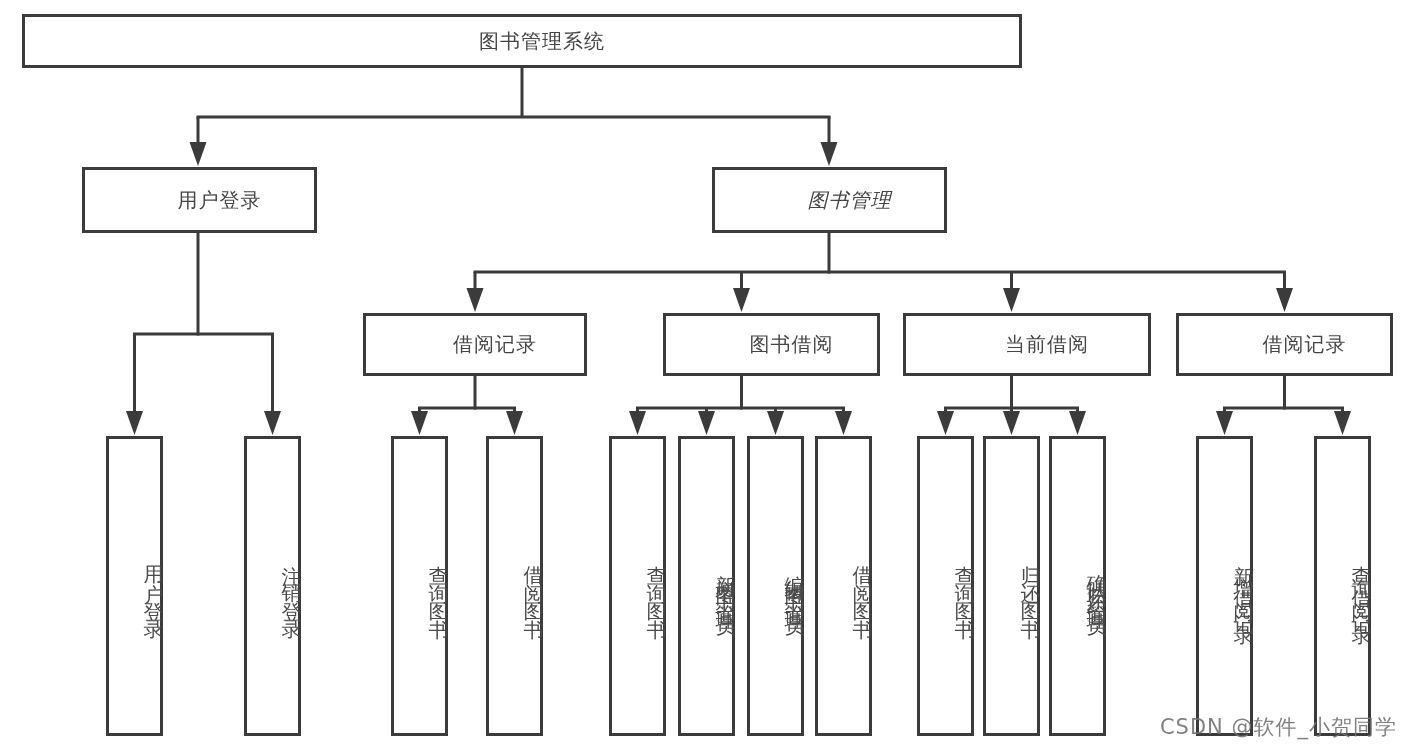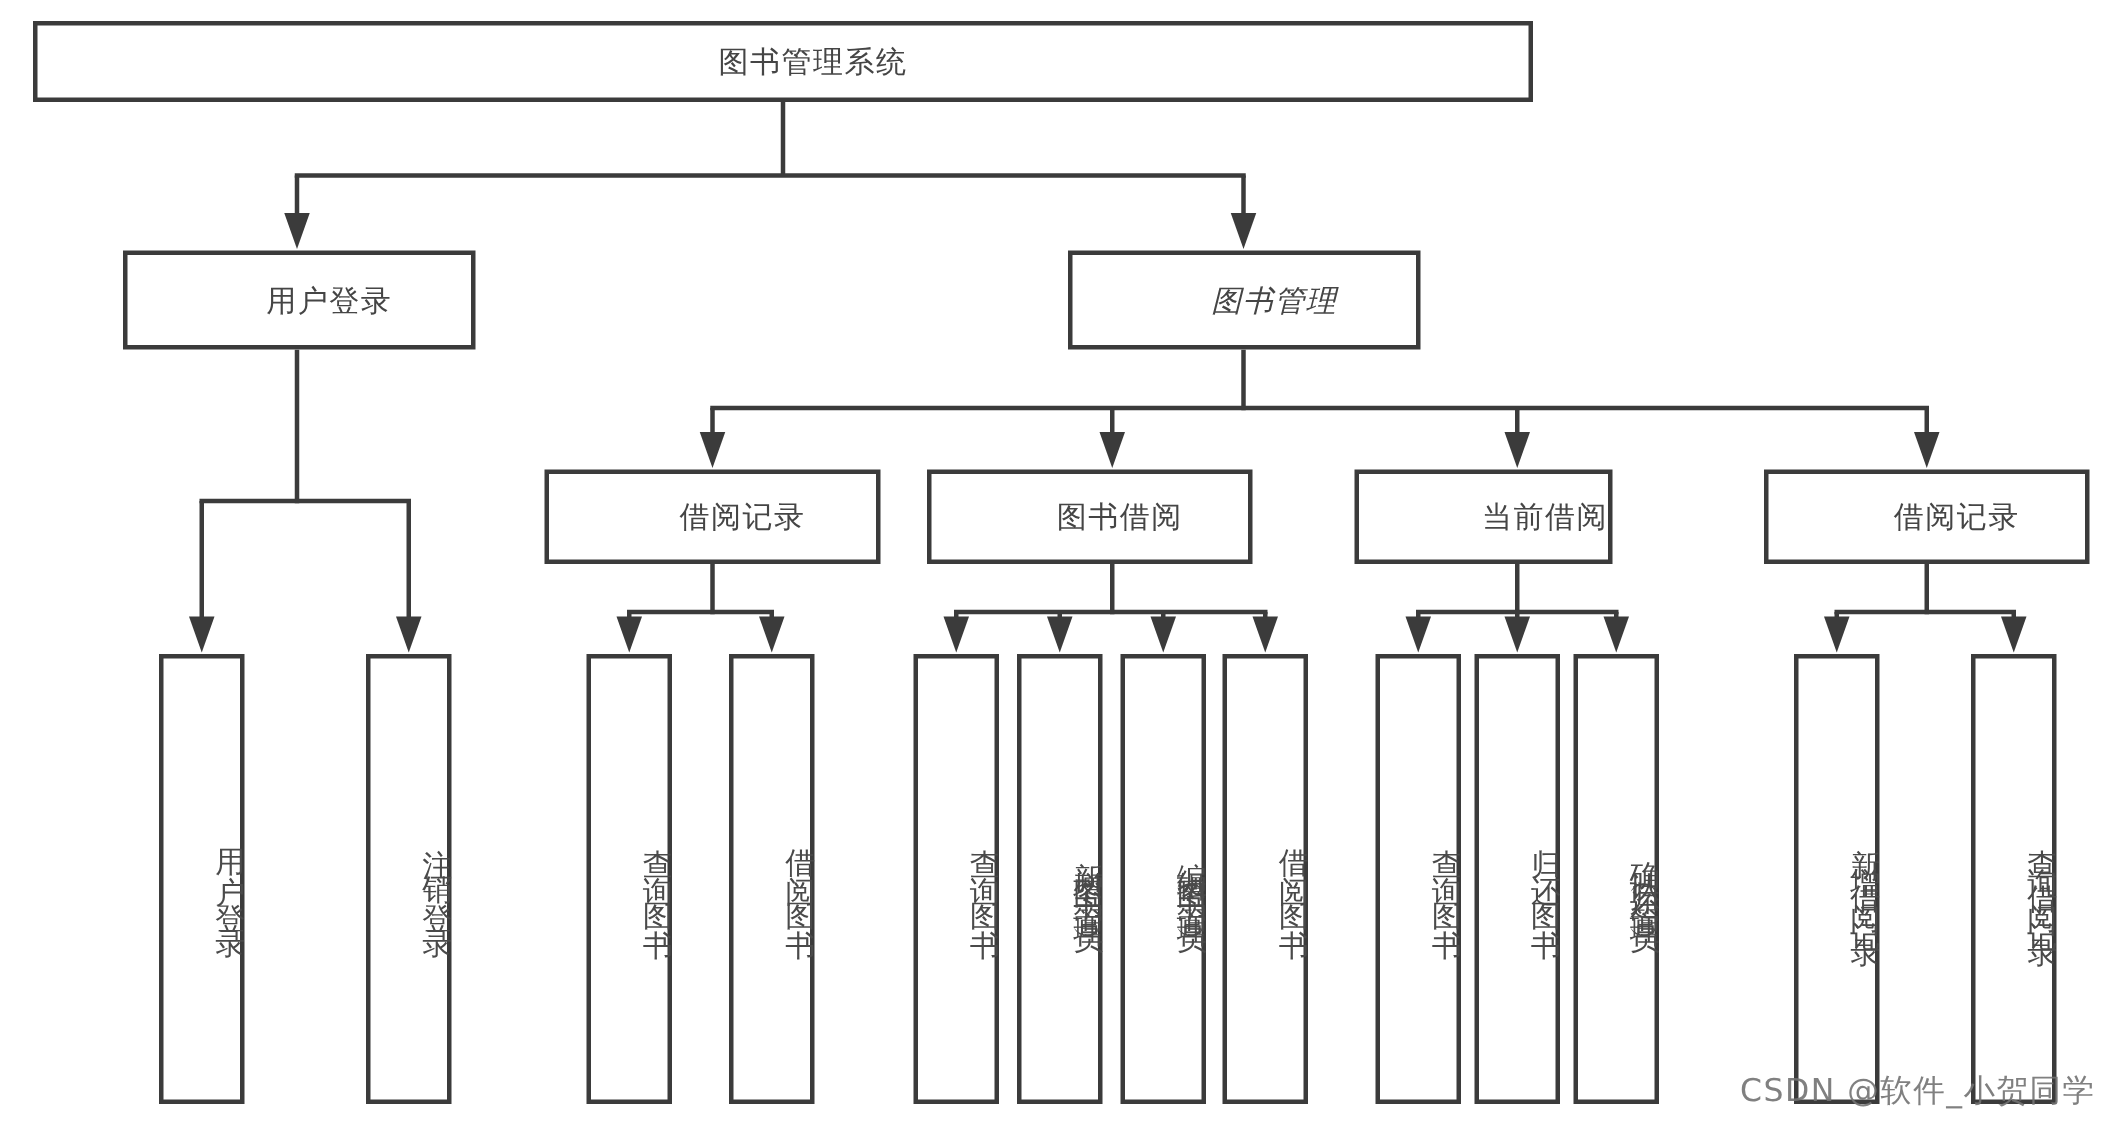--- a/index.html
+++ b/index.html
@@ -19,22 +19,22 @@
   }
   .ls-4 span{letter-spacing:18px;}
   .ls-6 span{letter-spacing:12px;}
   .ls-9 span{letter-spacing:6px;}
   
   .n-root{left:22px;top:14px;width:1000px;height:54px;}
   .n-userlogin{left:82px;top:167px;width:235px;height:66px;}
   .n-bookmgmt{left:712px;top:167px;width:235px;height:66px;font-style:italic;}
   .lvl3{top:313px;height:63px;}
   .n-newbook{left:363px;width:224px;}
-  .n-borrowmgr{left:618px;width:217px;}
-  .n-current{left:903px;width:172px;justify-content:flex-end;}
+  .n-borrowmgr{left:663px;width:217px;}
+  .n-current{left:903px;width:248px;}
   .n-records{left:1176px;width:217px;}
   .leaf{top:436px;height:300px;width:57px;}
   .lf-1{left:106px;}  .lf-2{left:244px;}
   .lf-3{left:391px;}  .lf-4{left:486px;}
   .lf-5{left:609px;}  .lf-6{left:678px;}
   .lf-7{left:747px;}  .lf-8{left:815px;}
   .lf-9{left:917px;}  .lf-10{left:983px;}
   .lf-11{left:1049px;}.lf-12{left:1196px;}
   .lf-13{left:1314px;}
   .watermark{

